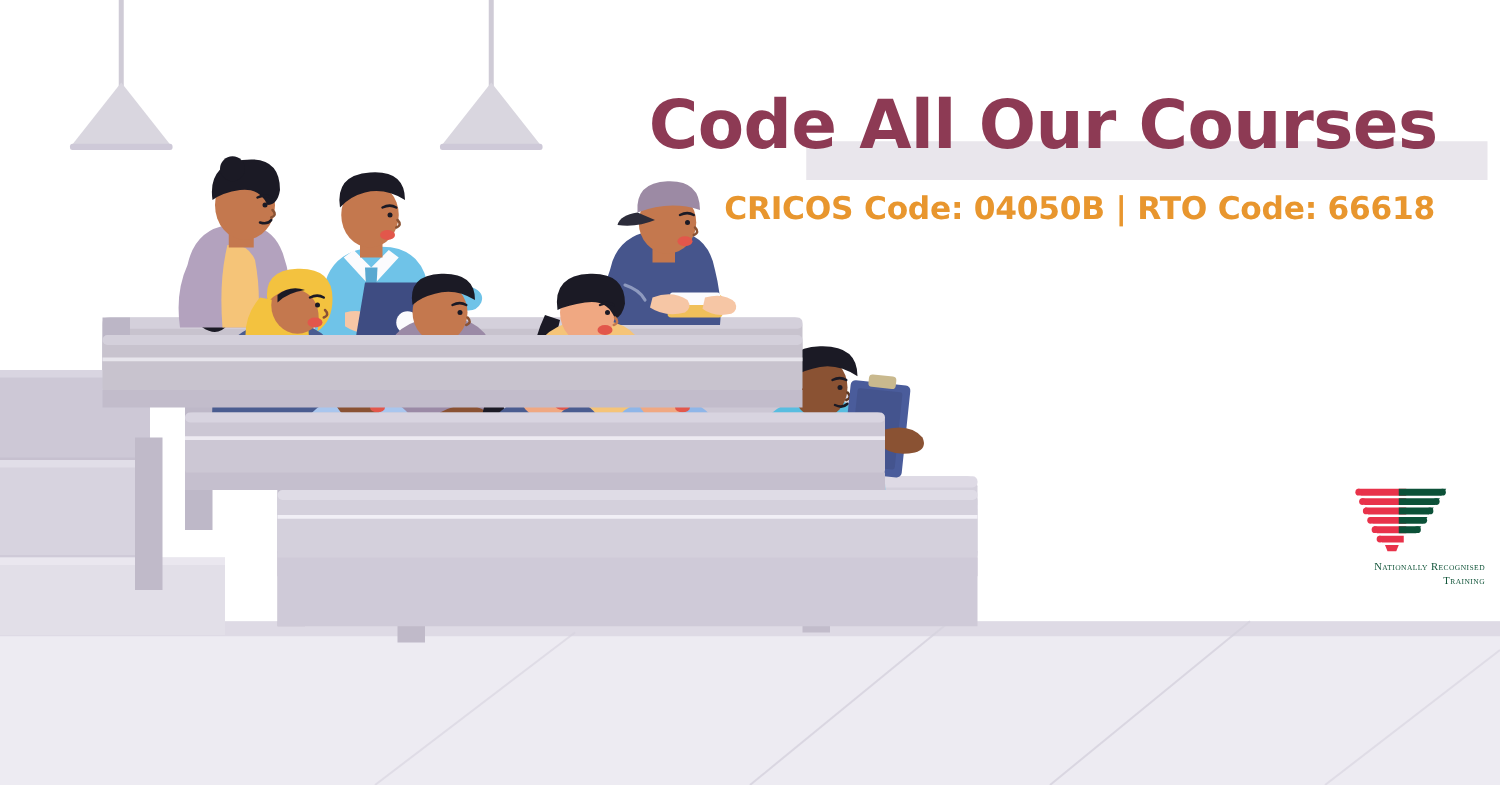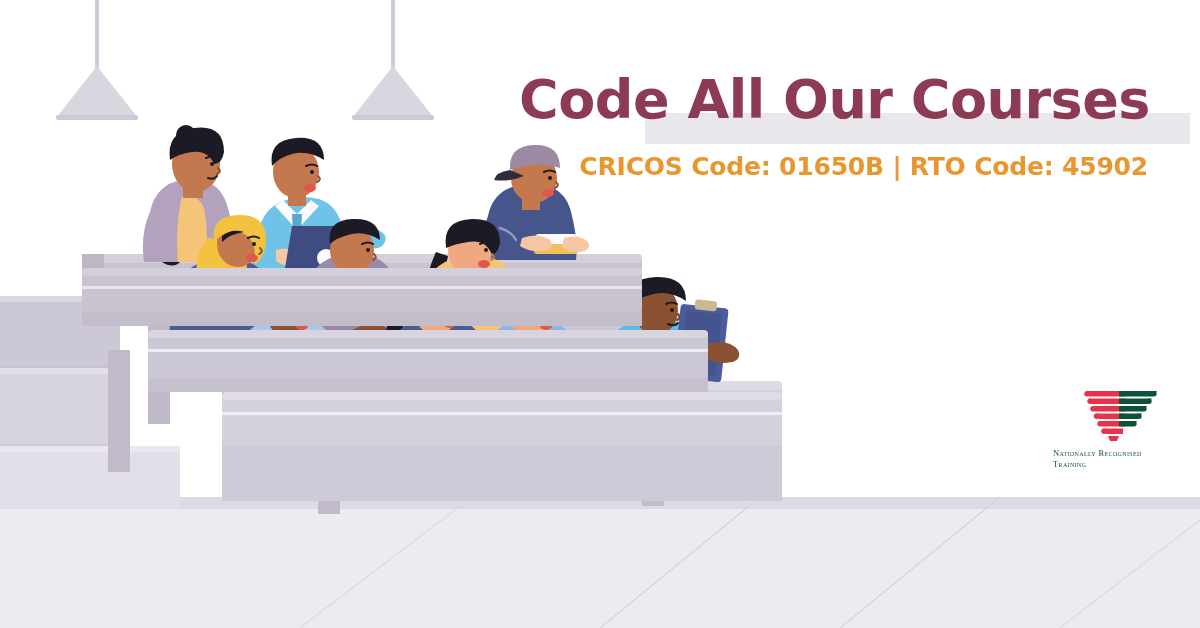--- a/index.html
+++ b/index.html
@@ -67,21 +67,21 @@
     color:#E8962E;
     white-space:nowrap;
   }
 
   
   #nrt-logo {
     position:absolute;
     left:1053px; top:386px;
     width:135px; height:92px;
     z-index:40;
-    text-align:left;
+    text-align:right;
   }
   #nrt-mark { display:block; width:135px; height:60px; }
   #nrt-caption {
     display:block;
     margin-top:2px;
     font-family:"Liberation Serif", serif;
     font-size:8.5px;
     font-variant:small-caps;
     letter-spacing:0.35px;
     line-height:11px;
@@ -454,21 +454,21 @@
 
       </g>
     </svg>
   </div>
 
   <div id="text-block">
     <div id="title-wrap">
       <div id="title-band"></div>
       <span id="page-title">Code All Our Courses</span>
     </div>
-    <span id="subtitle">CRICOS Code: 01650B | RTO Code: 45902</span>
+    <span id="subtitle">CRICOS Code: 04050B | RTO Code: 66618</span>
   </div>
 
   <div id="nrt-logo">
     <svg id="nrt-mark" viewBox="0 0 135 60" xmlns="http://www.w3.org/2000/svg">
 
       <g fill="#E8324A">
         <path d="M 33 5 L 72 5 L 72 10.5 L 35.5 10.5 Z"></path>
         <path d="M 36 12.5 L 72 12.5 L 72 18 L 38.5 18 Z"></path>
         <path d="M 39 20 L 72 20 L 72 25.5 L 41.5 25.5 Z"></path>
         <path d="M 42.5 27.5 L 72 27.5 L 72 33 L 45 33 Z"></path>

